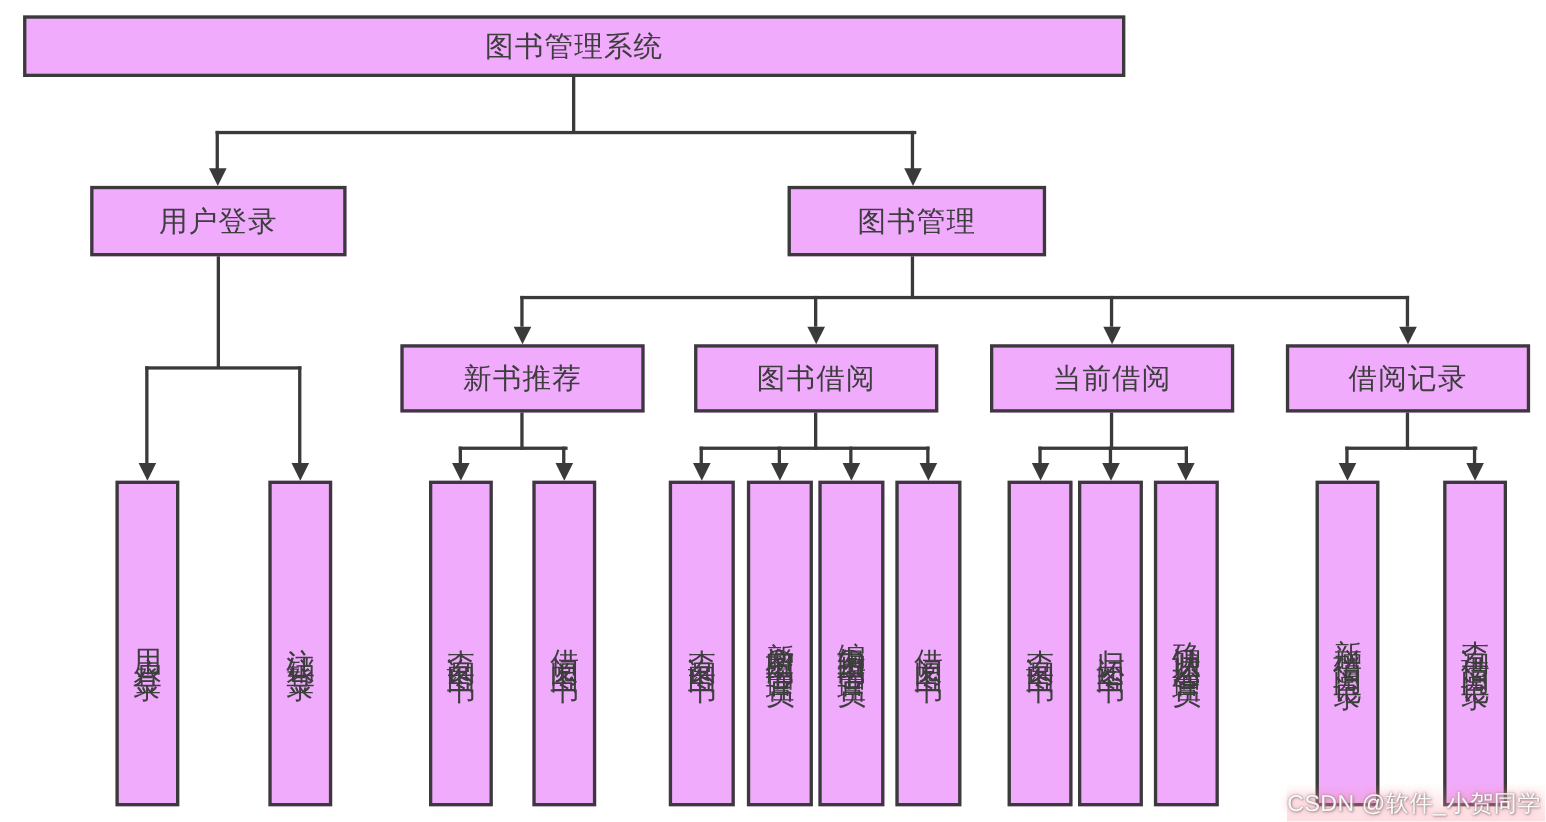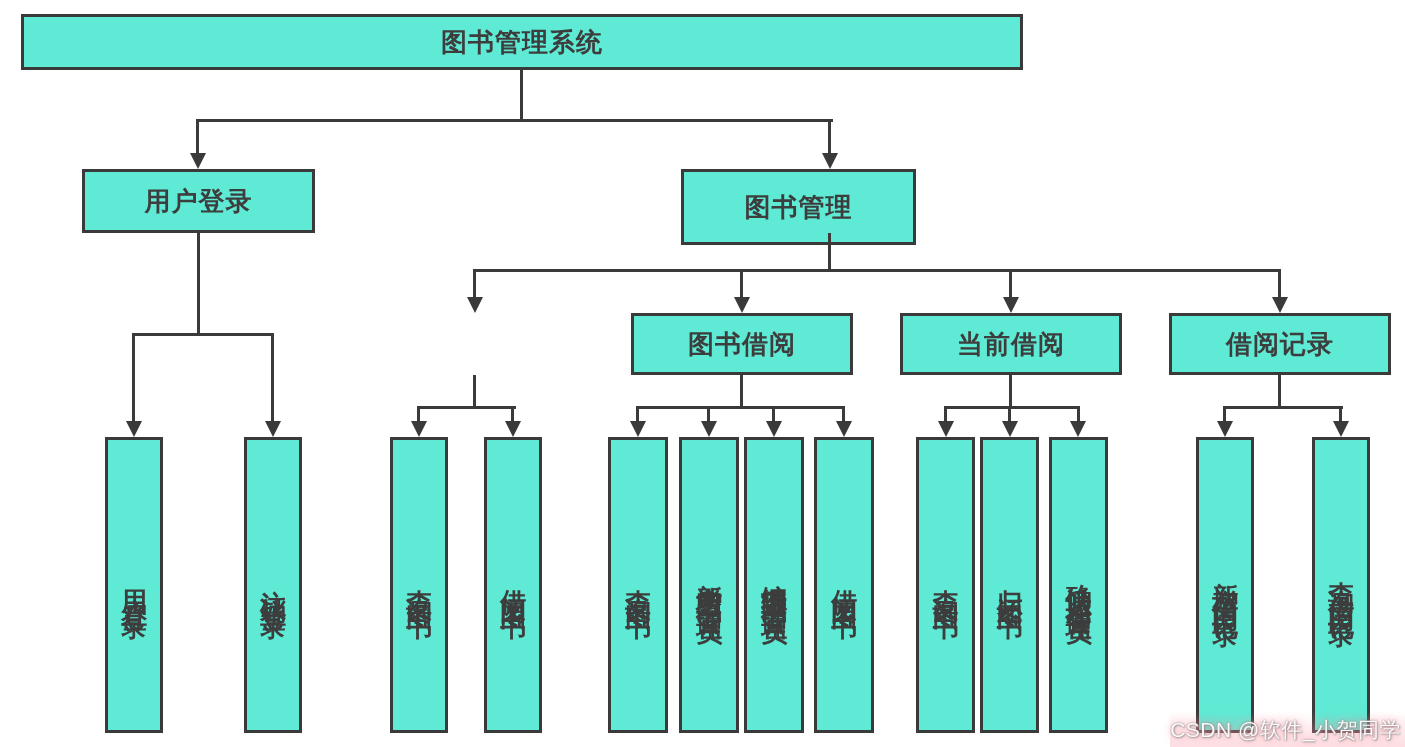--- a/index.html
+++ b/index.html
@@ -6,28 +6,27 @@
   .stage{
     position:relative;
     width:1405px;height:747px;
     background:#ffffff;
     font-family:"Liberation Sans", sans-serif;
     overflow:hidden;
   }
   
   .box{
     position:absolute;
-    background:#5eead4;
+    background:#f0abfc;
     border:3px solid #3a3a3a;
     box-sizing:border-box;
     display:flex;
     align-items:center;
     justify-content:center;
     color:#3d3d3d;
-    font-weight:bold;
   }
   .hlabel{font-size:26px;letter-spacing:1px;white-space:nowrap;}
   .vt{
     writing-mode:vertical-rl;
     text-orientation:mixed;
     font-size:26px;
     letter-spacing:8px;
     line-height:1.05;
     white-space:nowrap;
   }
@@ -70,21 +69,21 @@
   <div class="ln" style="left:520px;top:68px;width:3px;height:52px;"></div>
   <div class="ln" style="left:196px;top:119px;width:637px;height:3px;"></div>
   <div class="ln" style="left:196px;top:119px;width:3px;height:35px;"></div>
   <div class="ar" style="left:190px;top:153px;"></div>
   <div class="ln" style="left:828px;top:119px;width:3px;height:35px;"></div>
   <div class="ar" style="left:822px;top:153px;"></div>
 
   <div class="box" style="left:82px;top:169px;width:233px;height:64px;">
     <span class="hlabel">用户登录</span>
   </div>
-  <div class="box" style="left:681px;top:169px;width:235px;height:76px;">
+  <div class="box" style="left:716px;top:169px;width:235px;height:64px;">
     <span class="hlabel">图书管理</span>
   </div>
 
   <div class="ln" style="left:197px;top:233px;width:3px;height:102px;"></div>
   <div class="ln" style="left:132px;top:333px;width:142px;height:3px;"></div>
   <div class="ln" style="left:132px;top:333px;width:3px;height:88px;"></div>
   <div class="ar" style="left:126px;top:421px;"></div>
   <div class="ln" style="left:271px;top:333px;width:3px;height:88px;"></div>
   <div class="ar" style="left:265px;top:421px;"></div>
 
@@ -92,20 +91,23 @@
   <div class="ln" style="left:473px;top:269px;width:808px;height:3px;"></div>
   <div class="ln" style="left:473px;top:269px;width:3px;height:28px;"></div>
   <div class="ar" style="left:467px;top:297px;"></div>
   <div class="ln" style="left:740px;top:269px;width:3px;height:28px;"></div>
   <div class="ar" style="left:734px;top:297px;"></div>
   <div class="ln" style="left:1009px;top:269px;width:3px;height:28px;"></div>
   <div class="ar" style="left:1003px;top:297px;"></div>
   <div class="ln" style="left:1278px;top:269px;width:3px;height:28px;"></div>
   <div class="ar" style="left:1272px;top:297px;"></div>
 
+  <div class="box" style="left:364px;top:313px;width:222px;height:62px;">
+    <span class="hlabel">新书推荐</span>
+  </div>
   <div class="box" style="left:900px;top:313px;width:222px;height:62px;">
     <span class="hlabel">当前借阅</span>
   </div>
   <div class="box" style="left:631px;top:313px;width:222px;height:62px;">
     <span class="hlabel">图书借阅</span>
   </div>
   <div class="box" style="left:1169px;top:313px;width:222px;height:62px;">
     <span class="hlabel">借阅记录</span>
   </div>
 

